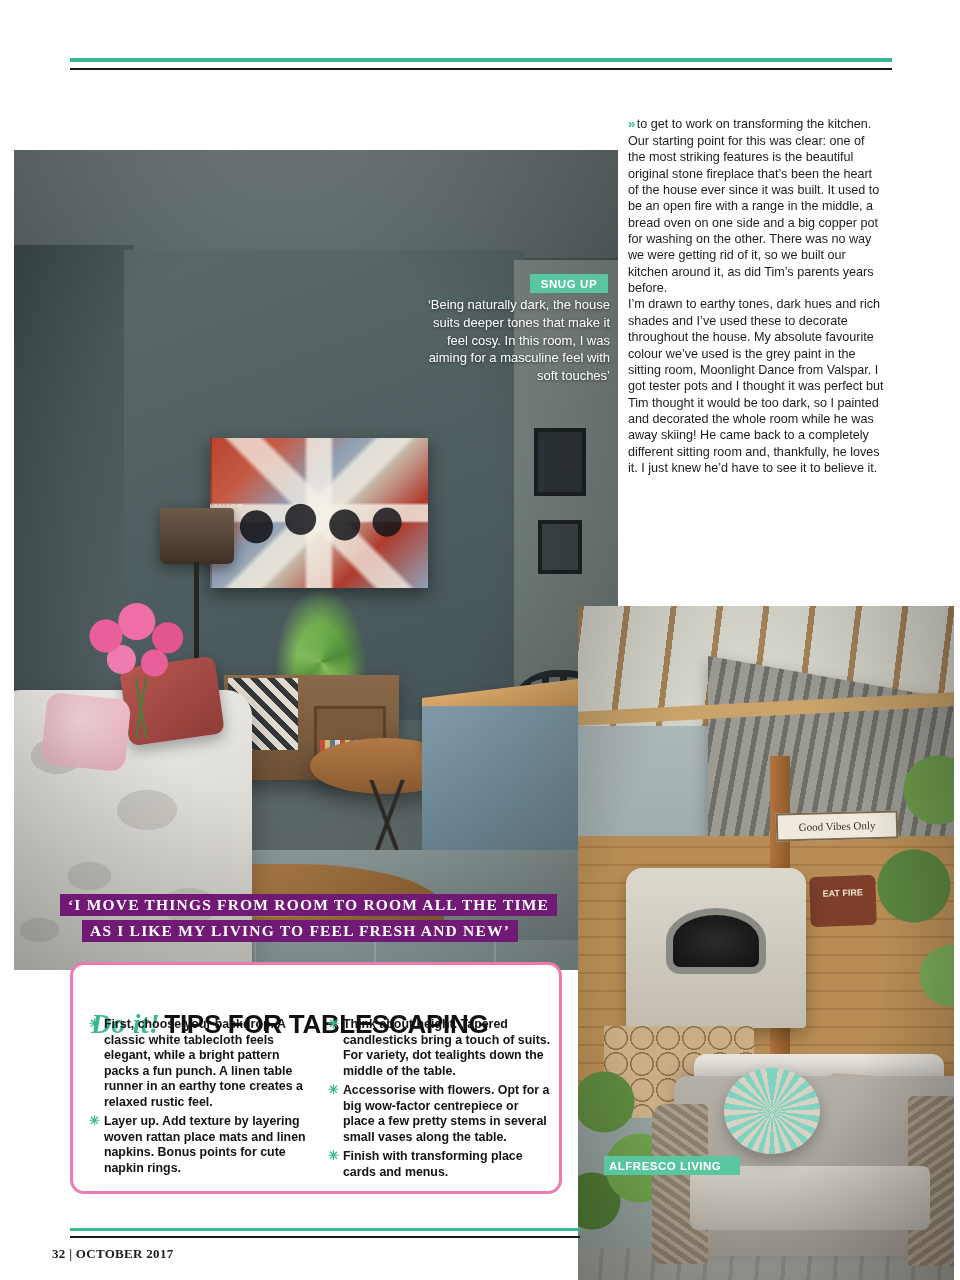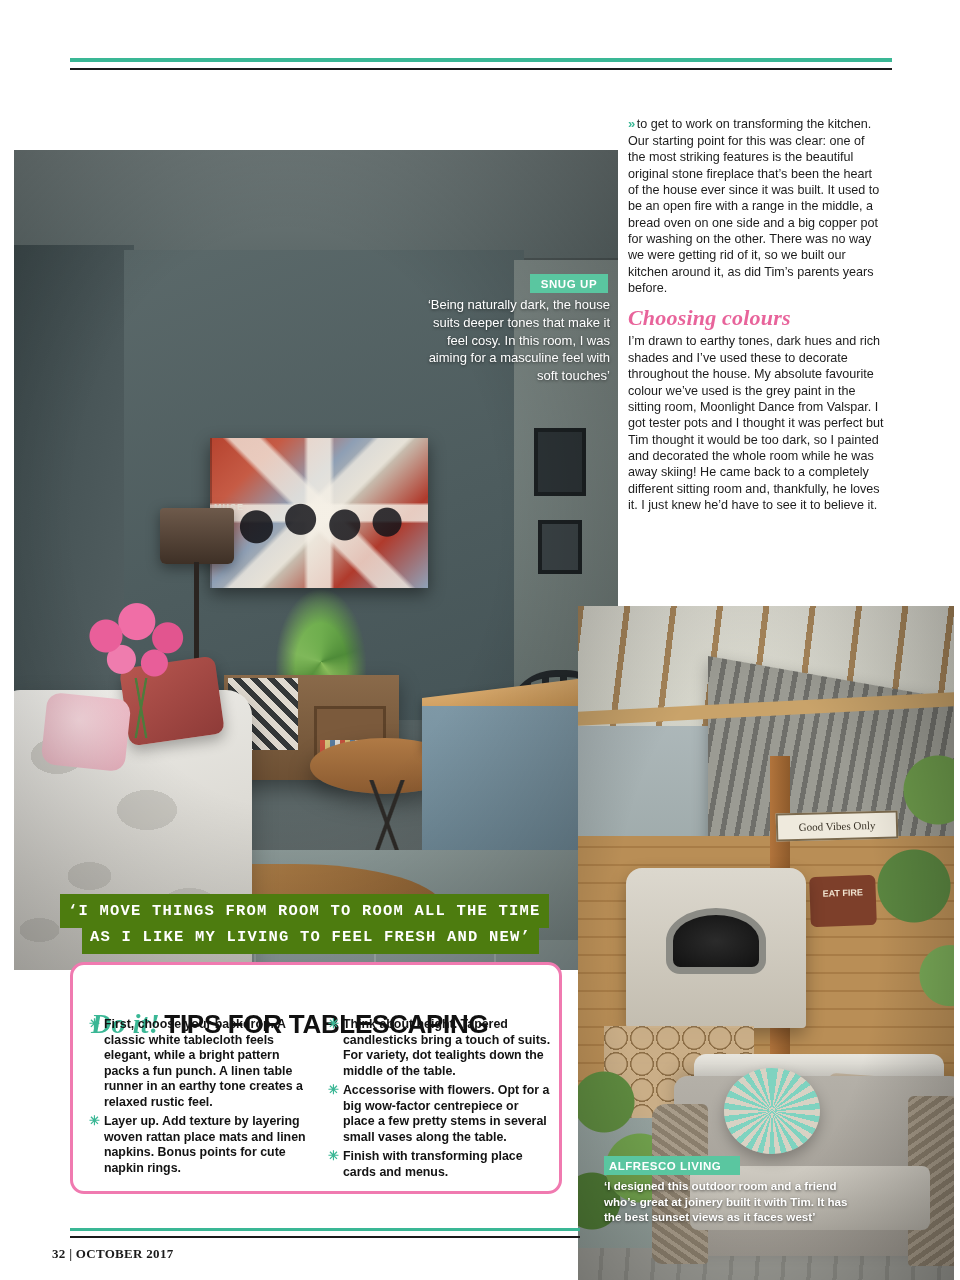--- a/index.html
+++ b/index.html
@@ -258,24 +258,24 @@
     color: #ffffff; font-size: 13px; line-height: 1.37;
     text-align: right;
     text-shadow: 0 1px 3px rgba(0,0,0,0.55);
   }
 
   
   .quote-band {
     position: absolute; left: 56px; top: 894px; width: 520px; height: 54px;
   }
   .quote-l1, .quote-l2 {
-    position: absolute; background: #4d7c0f; color: #ffffff;
-    font-family: Liberation Mono, monospace; font-weight: bold;
+    position: absolute; background: #701a75; color: #ffffff;
+    font-family: Liberation Serif, serif; font-weight: bold;
     letter-spacing: 1.2px; font-size: 15.5px;
-    padding: 8px 8px; white-space: nowrap;
+    padding: 2px 8px; white-space: nowrap;
   }
   .quote-l1 { left: 4px; top: 0; }
   .quote-l2 { left: 26px; top: 26px; }
 
   
   .col-right {
     position: absolute; left: 628px; top: 116px; width: 256px;
   }
   .body-p {
     font-family: "Liberation Sans", sans-serif;
@@ -518,21 +518,20 @@
     <div class="snug-text">‘Being naturally dark, the house suits deeper tones that make it feel cosy. In this room, I was aiming for a masculine feel with soft touches’</div>
   </div>
 
   <div class="quote-band">
     <div class="quote-l1">‘I MOVE THINGS FROM ROOM TO ROOM ALL THE TIME</div>
     <div class="quote-l2">AS I LIKE MY LIVING TO FEEL FRESH AND NEW’</div>
   </div>
 
   <div class="col-right">
     <p class="body-p"><span class="arrow-start">»</span> <span>to get to work on transforming the kitchen. Our starting point for this was clear: one of the most striking features is the beautiful original stone fireplace that’s been the heart of the house ever since it was built. It used to be an open fire with a range in the middle, a bread oven on one side and a big copper pot for washing on the other. There was no way we were getting rid of it, so we built our kitchen around it, as did Tim’s parents years before.</span></p>
-    <div class="subhead">Choosing colours</div>
     <p class="body-p">I’m drawn to earthy tones, dark hues and rich shades and I’ve used these to decorate throughout the house. My absolute favourite colour we’ve used is the grey paint in the sitting room, Moonlight Dance from Valspar. I got tester pots and I thought it was perfect but Tim thought it would be too dark, so I painted and decorated the whole room while he was away skiing! He came back to a completely different sitting room and, thankfully, he loves it. I just knew he’d have to see it to believe it.</p>
   </div>
 
   <div class="doit-box">
     <div class="doit-head">
       <span class="doit-it">Do it!</span>
       <span class="doit-tips">TIPS FOR TABLESCAPING</span>
     </div>
     <div class="doit-cols">
       <div class="doit-col">
@@ -578,20 +577,19 @@
     <div class="pa-deck"></div>
     <div class="pa-sofa-back"></div>
     <div class="pa-throw"></div>
     <div class="pa-sofa"></div>
     <div class="pa-rattan-l"></div>
     <div class="pa-rattan-r"></div>
     <div class="pa-cushion-seat"></div>
     <div class="pa-pouffe"></div>
     <div class="vignette"></div>
     <div class="alfresco-tag">ALFRESCO LIVING</div>
-    <div class="alfresco-text">‘I designed this outdoor room and a friend who’s great at joinery built it with Tim. It has the best sunset views as it faces west’</div>
   </div>
 
   <div class="rule-bot-1"></div>
   <div class="rule-bot-2"></div>
   <div class="folio">32 | OCTOBER 2017</div>
 
 </div>
 
 </body></html>

